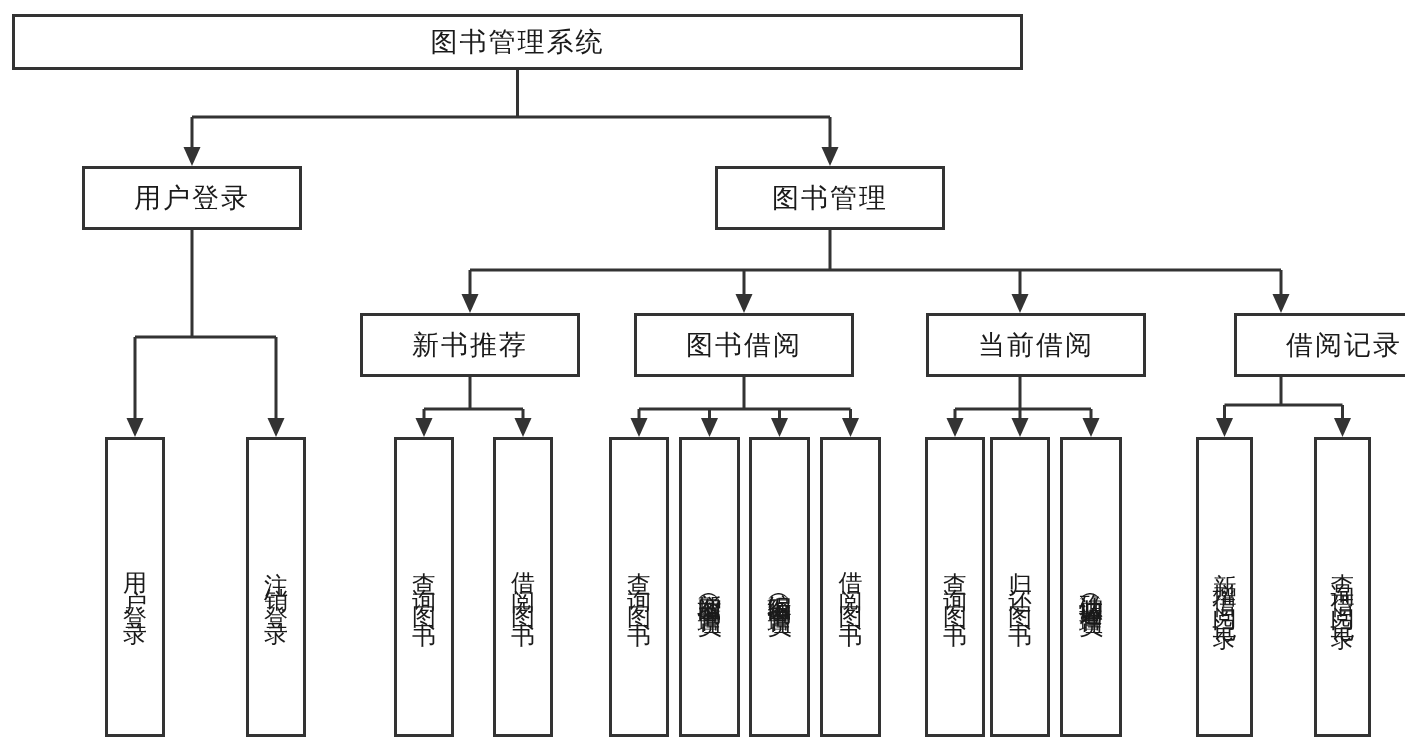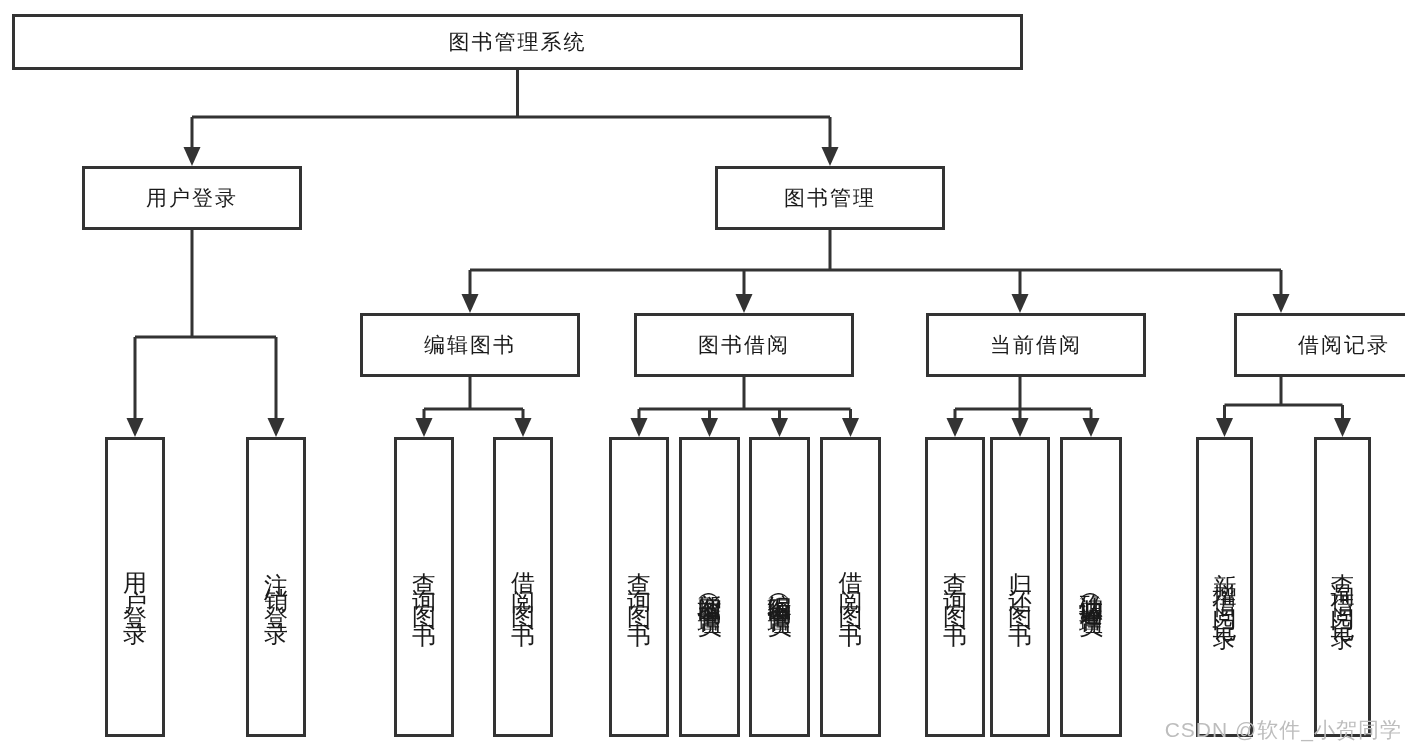--- a/index.html
+++ b/index.html
@@ -28,21 +28,21 @@
     position: absolute;
     box-sizing: border-box;
     background: #ffffff;
     border: 3px solid #333333;
     display: flex;
     align-items: center;
     justify-content: center;
     text-align: center;
   }
   .hnode {
-    font-size: 21px;
+    font-size: 27px;
     letter-spacing: 2px;
     white-space: nowrap;
   }
   .root-node {
     left: 12px; top: 14px; width: 1011px; height: 56px;
   }
   .leaf {
     top: 437px;
     height: 300px;
   }
@@ -113,21 +113,21 @@
       <path d="M1216 418 h17 L1224.5 437 Z"></path>
       <path d="M1334 418 h17 L1342.5 437 Z"></path>
     </g>
   </svg>
 
   <div class="node hnode root-node">图书管理系统</div>
 
   <div class="node hnode" style="left:82px; top:166px; width:220px; height:64px;">用户登录</div>
   <div class="node hnode" style="left:715px; top:166px; width:230px; height:64px;">图书管理</div>
 
-  <div class="node hnode" style="left:360px; top:313px; width:220px; height:64px;">编辑图书</div>
+  <div class="node hnode" style="left:360px; top:313px; width:220px; height:64px;">新书推荐</div>
   <div class="node hnode" style="left:634px; top:313px; width:220px; height:64px;">图书借阅</div>
   <div class="node hnode" style="left:910px; top:313px; width:220px; height:64px;margin-left:16px;">当前借阅</div>
   <div class="node hnode" style="left:1234px; top:313px; width:220px; height:64px;">借阅记录</div>
 
   <div class="node leaf sp-wide" style="left:105px; width:60px;">
     <span class="vtext">用户登录</span>
   </div>
   <div class="node leaf sp-wide" style="left:246px; width:60px;">
     <span class="vtext">注销登录</span>
   </div>
@@ -158,15 +158,14 @@
   <div class="node leaf sp-tight" style="left:1060px; width:62px;">
     <span class="vtext">确认归还（管理员）</span>
   </div>
   <div class="node leaf sp-mid" style="left:1196px; width:57px;">
     <span class="vtext">新增借阅记录</span>
   </div>
   <div class="node leaf sp-mid" style="left:1314px; width:57px;">
     <span class="vtext">查询借阅记录</span>
   </div>
 
-  <div class="watermark">CSDN @软件_小贺同学</div>
 
 </div>
 
 </body></html>

